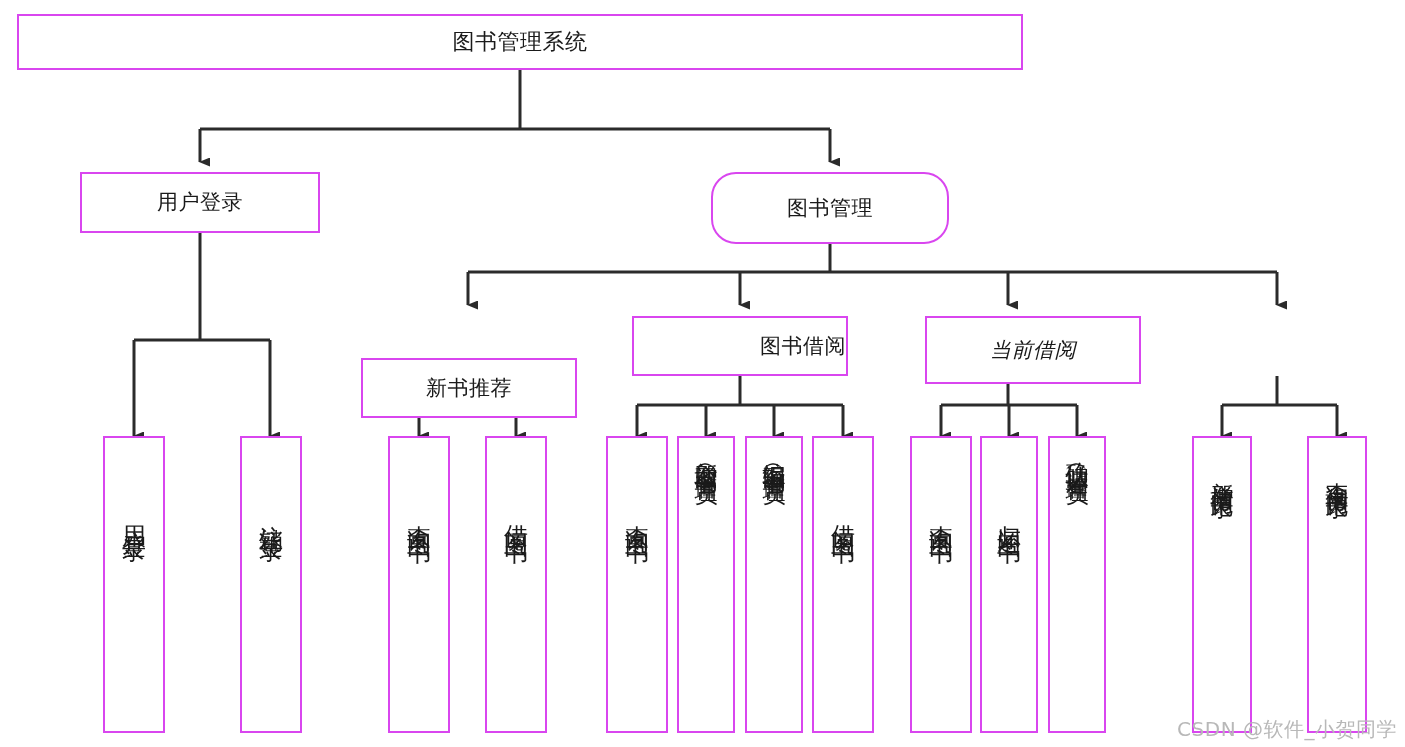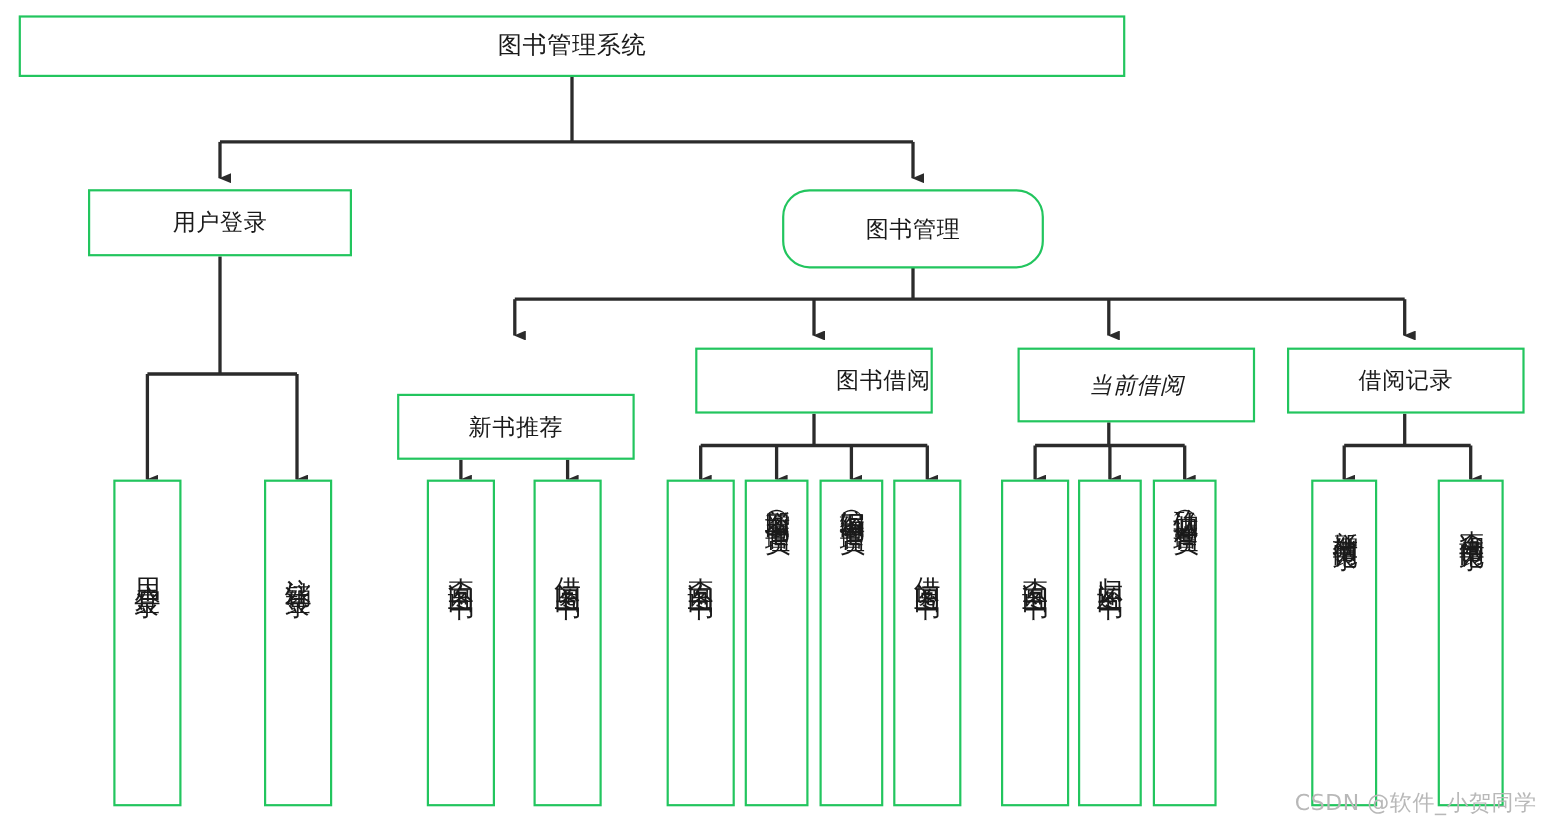--- a/index.html
+++ b/index.html
@@ -23,21 +23,21 @@
     left: 0;
     top: 0;
     width: 1405px;
     height: 747px;
     pointer-events: none;
   }
   .node {
     position: absolute;
     box-sizing: border-box;
     background: #ffffff;
-    border: 2px solid #22c55e;
+    border: 2px solid #d946ef;
     display: flex;
     align-items: center;
     justify-content: center;
     color: #1a1a1a;
   }
   .node .node-label {
     display: block;
     text-align: center;
     line-height: 1.15;
     white-space: nowrap;
@@ -151,23 +151,20 @@
 
   <div class="node horiz" style="left:361px; top:316px; width:216px; height:60px;margin-top:42px;">
     <span class="node-label">新书推荐</span>
   </div>
   <div class="node horiz" style="left:632px; top:316px; width:216px; height:60px;justify-content:flex-end;">
     <span class="node-label">图书借阅</span>
   </div>
   <div class="node horiz" style="left:925px; top:316px; width:216px; height:68px;font-style:italic;">
     <span class="node-label">当前借阅</span>
   </div>
-  <div class="node horiz" style="left:1170px; top:316px; width:216px; height:60px;">
-    <span class="node-label">借阅记录</span>
-  </div>
 
   <div class="node vert" style="left:103px; top:436px; width:62px; height:297px; padding-top:68px;">
     <span class="node-label">用户登录</span>
   </div>
   <div class="node vert" style="left:240px; top:436px; width:62px; height:297px; padding-top:68px;">
     <span class="node-label">注销登录</span>
   </div>
 
   <div class="node vert" style="left:388px; top:436px; width:62px; height:297px; padding-top:68px;">
     <span class="node-label">查询图书</span>

